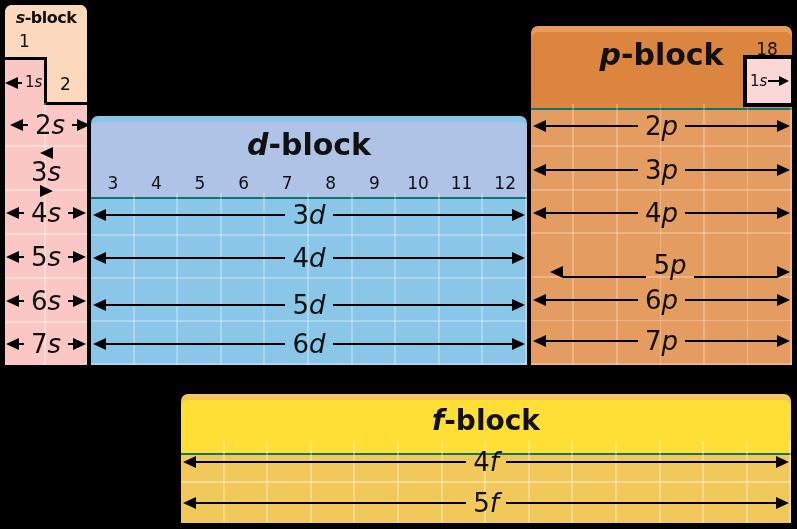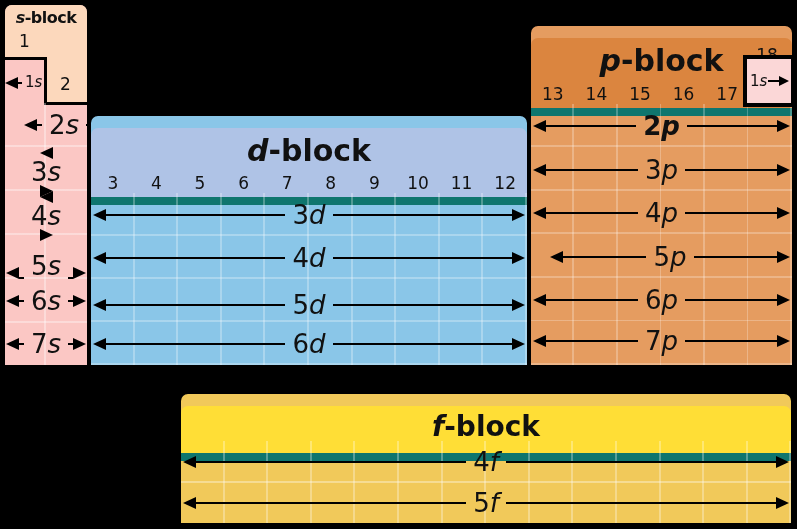--- a/index.html
+++ b/index.html
@@ -1,19 +1,19 @@
 <!DOCTYPE html>
 <html style="--background: #000000; --border: #000000; --s_header: #FCD8BC; --s_body: #FBC7C4; --he_cell: #FBD7D7; --d_header: #AFC3E6; --d_body: #8AC6E8; --p_header: #DB853F; --p_body: #E59C60; --f_header: #FFDE36; --f_body: #F1C95A;"><head>
 <meta charset="utf-8">
 <style>
   html,body{margin:0;padding:0;background:#000;}
   #canvas{position:relative;width:797px;height:529px;background:#000;overflow:hidden;
           font-family:"DejaVu Sans","Liberation Sans",sans-serif;color:#111;}
   .blk{position:absolute;box-sizing:border-box;border:3px solid #000;border-radius:10px 10px 0 0;}
-  .hdr{position:absolute;left:0;top:12px;right:0;box-sizing:border-box;border-bottom:8px solid #0f766e;border-radius:7px 7px 0 0;}
+  .hdr{position:absolute;left:0;top:6px;right:0;box-sizing:border-box;border-bottom:2px solid #0f766e;border-radius:7px 7px 0 0;}
   .t{position:absolute;left:0;right:0;text-align:center;font-weight:bold;white-space:nowrap;line-height:1.1;}
   .t i{font-style:italic;}
   .row{position:absolute;display:flex;align-items:center;}
   .ln{flex:1 1 auto;height:2px;background:#000;min-width:4px;}
   .ah{width:0;height:0;border-top:6px solid transparent;border-bottom:6px solid transparent;flex:0 0 auto;}
   .ah.l{border-right:13px solid #000;}
   .ah.r{border-left:13px solid #000;}
   .ol{font-size:26px;line-height:1;padding:0 7px;white-space:nowrap;}
   .ol i{font-style:italic;}
   .ol.small{font-size:15px;padding:0 3px;}
@@ -52,42 +52,42 @@
     <div class="gn" style="position:absolute;left:39px;top:71px;width:43px;">2</div>
 
     <div class="grid gs" style="left:0;right:0;top:98px;bottom:0;"></div>
 
     <div class="row" style="left:0;top:55px;width:39px;height:45px;">
       <span class="ah l"></span>
       <span class="ln"></span>
       <span class="ol small"><span>1</span><i>s</i></span>
     </div>
 
-    <div class="row" style="left:19px;top:98px;width:80px;height:44px;">
+    <div class="row" style="left:5px;top:98px;width:80px;height:44px;">
       <span class="ah l"></span>
         <span class="ln"></span>
       <span class="ol"><span>2</span><i>s</i></span>
       <span class="ln"></span>
         <span class="ah r"></span>
     </div>
     <div class="row" style="left:1px;top:142px;width:80px;height:44px;flex-direction:column;">
       <span class="ah l"></span>
         <span class="ln"></span>
       <span class="ol"><span>3</span><i>s</i></span>
       <span class="ln"></span>
         <span class="ah r"></span>
     </div>
-    <div class="row" style="left:1px;top:186px;width:80px;height:44px;flex-direction:column;">
+    <div class="row" style="left:1px;top:186px;width:80px;height:44px;">
       <span class="ah l"></span>
         <span class="ln"></span>
       <span class="ol"><span>4</span><i>s</i></span>
       <span class="ln"></span>
         <span class="ah r"></span>
     </div>
-    <div class="row" style="left:1px;top:230px;width:80px;height:44px;align-items:flex-end;">
+    <div class="row" style="left:1px;top:230px;width:80px;height:44px;">
       <span class="ah l"></span>
         <span class="ln"></span>
       <span class="ol"><span>5</span><i>s</i></span>
       <span class="ln"></span>
         <span class="ah r"></span>
     </div>
     <div class="row" style="left:1px;top:274px;width:80px;height:44px;">
       <span class="ah l"></span>
         <span class="ln"></span>
       <span class="ol"><span>6</span><i>s</i></span>
@@ -152,59 +152,52 @@
         <span class="ah r"></span>
     </div>
   </div>
 
   <div class="blk" style="left:528px;top:23px;width:267px;height:345px;background:var(--p_body,#E59C60);">
     <div class="hdr" style="height:78px;background:var(--p_header,#DB853F);">
       <div class="t" style="top:6px;font-size:30px;">
         <i>p</i><span>-block</span>
       </div>
       <div class="gn" style="position:absolute;right:3px;top:9px;width:44px;">18</div>
-      <div style="position:absolute;left:0;bottom:5px;width:218px;display:flex;">
-        <span class="gn" style="flex:1;">13</span>
-        <span class="gn" style="flex:1;">14</span>
-        <span class="gn" style="flex:1;">15</span>
-        <span class="gn" style="flex:1;">16</span>
-        <span class="gn" style="flex:1;">17</span>
-      </div>
     </div>
 
     <div style="position:absolute;right:-3px;top:29px;width:52px;height:52px;box-sizing:border-box;background:var(--he_cell,#FBD7D7);border:4px solid #000;z-index:2;display:flex;align-items:center;padding:0 2px;">
       <span class="ol small" style="padding:0 1px;"><span>1</span><i>s</i></span>
       <span class="ln" style="min-width:3px;"></span>
       <span class="ah r" style="border-top-width:5px;border-bottom-width:5px;border-left-width:10px;"></span>
     </div>
 
     <div class="grid gp" style="left:0;right:0;top:78px;bottom:0;"></div>
 
-    <div class="row" style="left:2px;right:2px;top:78px;height:43px;font-weight:bold;">
+    <div class="row" style="left:2px;right:2px;top:78px;height:43px;">
       <span class="ah l"></span>
         <span class="ln"></span>
       <span class="ol"><span>2</span><i>p</i></span>
       <span class="ln"></span>
         <span class="ah r"></span>
     </div>
     <div class="row" style="left:2px;right:2px;top:122px;height:43px;">
       <span class="ah l"></span>
         <span class="ln"></span>
       <span class="ol"><span>3</span><i>p</i></span>
       <span class="ln"></span>
         <span class="ah r"></span>
     </div>
     <div class="row" style="left:2px;right:2px;top:165px;height:43px;">
       <span class="ah l"></span>
         <span class="ln"></span>
       <span class="ol"><span>4</span><i>p</i></span>
       <span class="ln"></span>
         <span class="ah r"></span>
     </div>
-    <div class="row" style="left:19px;right:2px;top:209px;height:43px;">
+    <div class="row" style="left:19px;right:2px;top:209px;height:43px;align-items:flex-end;">
       <span class="ah l"></span>
         <span class="ln"></span>
       <span class="ol"><span>5</span><i>p</i></span>
       <span class="ln"></span>
         <span class="ah r"></span>
     </div>
     <div class="row" style="left:2px;right:2px;top:252px;height:43px;">
       <span class="ah l"></span>
         <span class="ln"></span>
       <span class="ol"><span>6</span><i>p</i></span>

